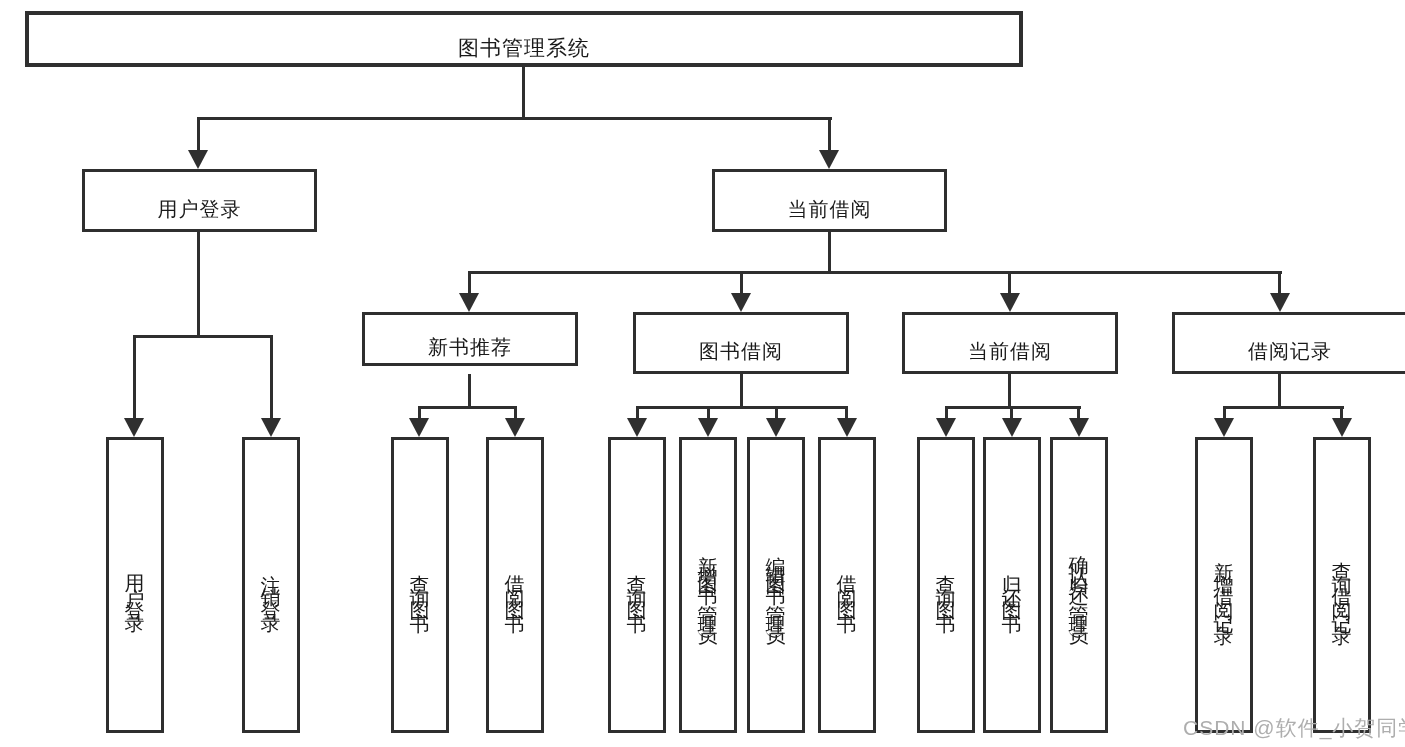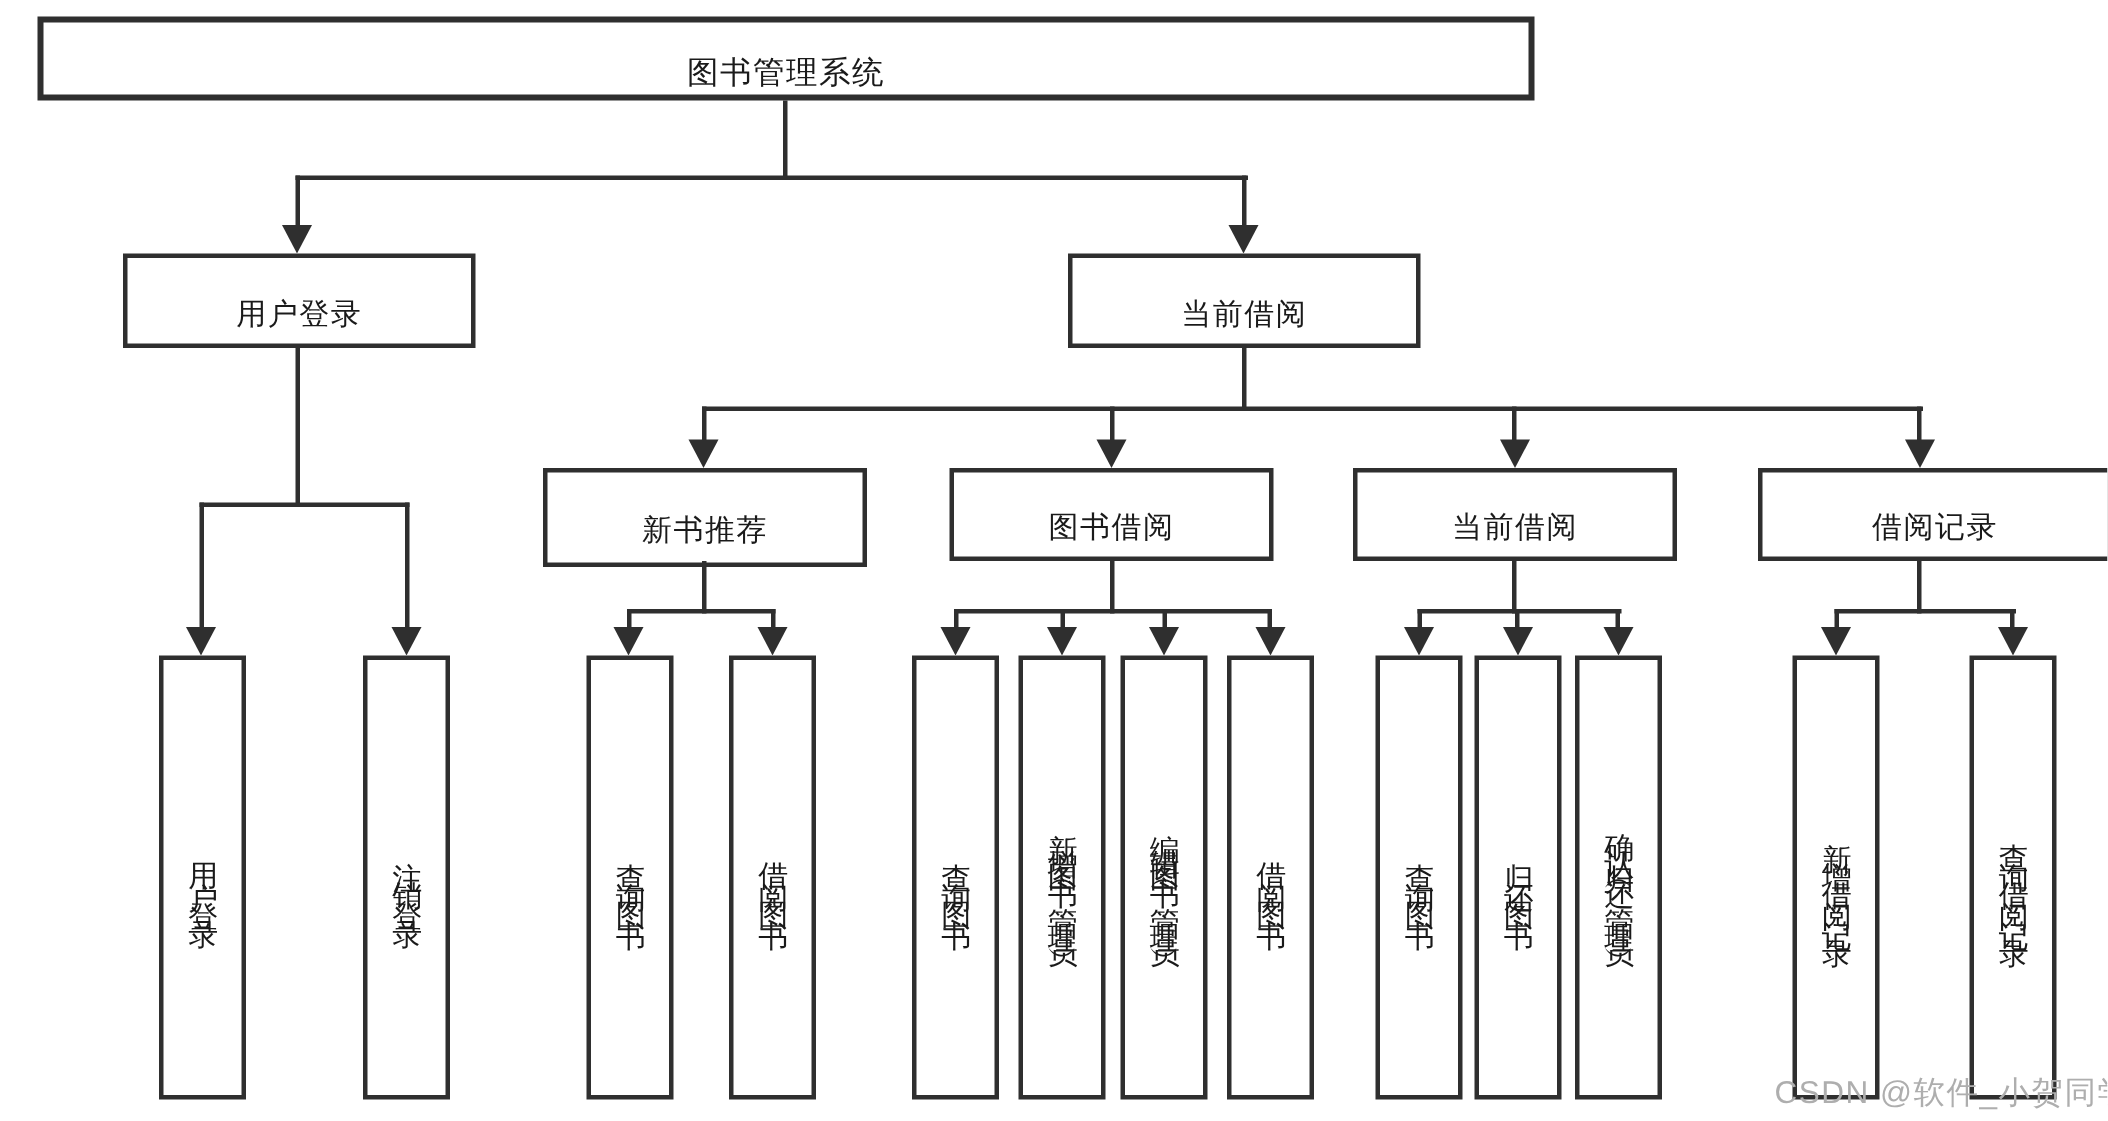--- a/index.html
+++ b/index.html
@@ -95,21 +95,21 @@
   <div class="line hline" style="left:468px; top:271px; width:814px;"></div>
   <div class="line vline" style="left:468px; top:271px; height:26px;"></div>
   <div class="arrow" style="left:459px; top:293px;"></div>
   <div class="line vline" style="left:740px; top:271px; height:26px;"></div>
   <div class="arrow" style="left:731px; top:293px;"></div>
   <div class="line vline" style="left:1008px; top:271px; height:26px;"></div>
   <div class="arrow" style="left:1000px; top:293px;"></div>
   <div class="line vline" style="left:1278px; top:271px; height:26px;"></div>
   <div class="arrow" style="left:1270px; top:293px;"></div>
 
-  <div class="box" style="left:362px; top:312px; width:216px; height:66px;">
+  <div class="box" style="left:362px; top:312px; width:216px; height:54px;">
     <span class="hlabel">新书推荐</span>
   </div>
   <div class="box" style="left:902px; top:312px; width:216px; height:62px;">
     <span class="hlabel">当前借阅</span>
   </div>
   <div class="box" style="left:633px; top:312px; width:216px; height:62px;">
     <span class="hlabel">图书借阅</span>
   </div>
   <div class="box" style="left:1172px; top:312px; width:236px; height:62px;">
     <span class="hlabel">借阅记录</span>

